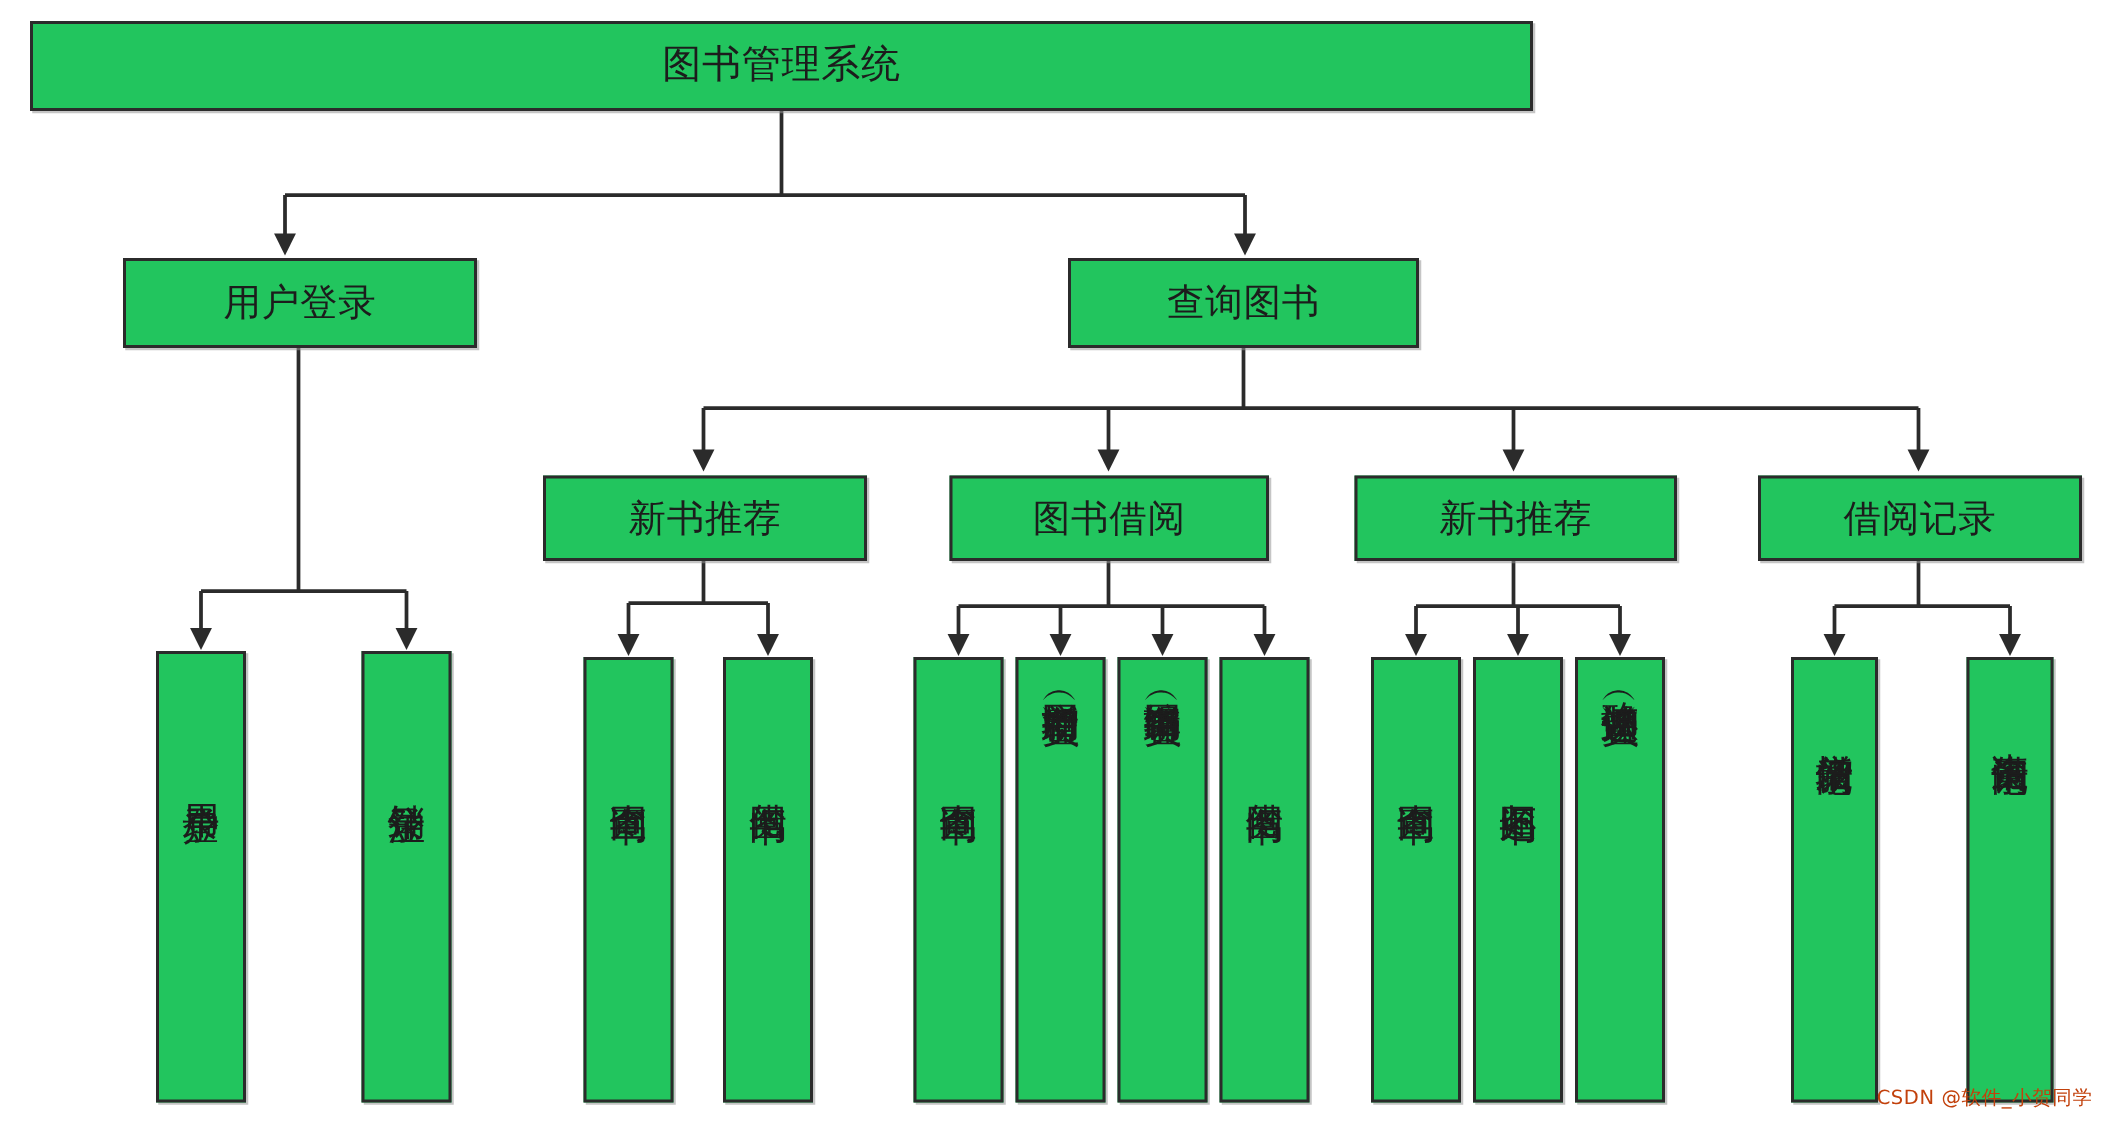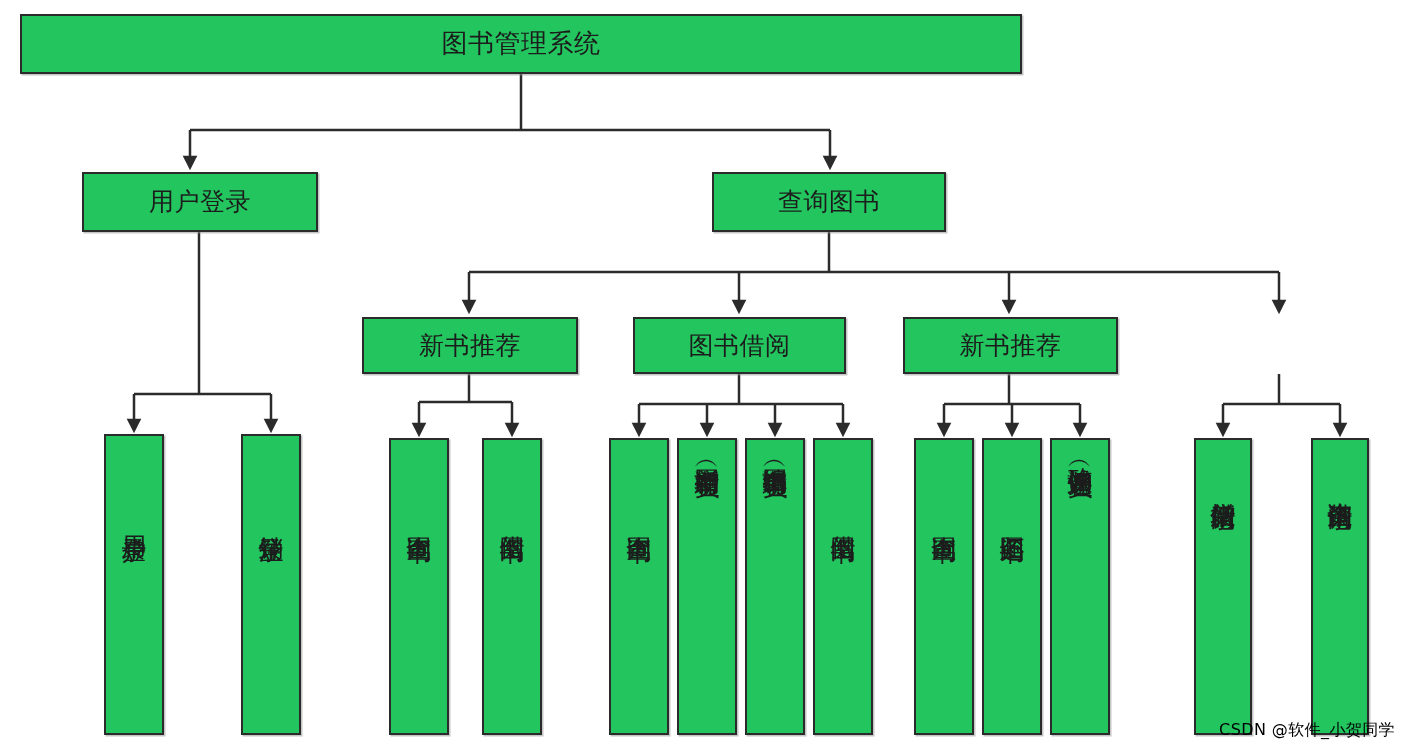--- a/index.html
+++ b/index.html
@@ -67,22 +67,22 @@
     white-space: nowrap;
     max-height: 280px;
   }
   .node.v.tall .label {
     max-height: 288px;
   }
   #watermark {
     position: absolute;
     right: 10px;
     bottom: 6px;
-    font-size: 16px;
-    color: #000000;
+    font-size: 13px;
+    color: #c2410c;
     white-space: nowrap;
     letter-spacing: 0.4px;
   }
 </style>
 </head>
 <body>
 
 <div id="diagram-root">
 
   <svg id="edges-layer" viewBox="0 0 1405 747" width="1405" height="747" xmlns="http://www.w3.org/2000/svg">
@@ -148,20 +148,23 @@
 
   <div class="node h" style="left:362px; top:317px; width:216px; height:57px;">
     <span class="label">新书推荐</span>
   </div>
   <div class="node h" style="left:633px; top:317px; width:213px; height:57px;justify-content:center;">
     <span class="label">图书借阅</span>
   </div>
   <div class="node h" style="left:903px; top:317px; width:215px; height:57px;">
     <span class="label">新书推荐</span>
   </div>
+  <div class="node h" style="left:1172px; top:317px; width:216px; height:57px;">
+    <span class="label">借阅记录</span>
+  </div>
 
   <div class="node v" style="left:104px; top:434px; width:60px; height:301px; padding-top:80px;">
     <span class="label">用户登录</span>
   </div>
   <div class="node v" style="left:241px; top:434px; width:60px; height:301px; padding-top:80px;">
     <span class="label">注销登录</span>
   </div>
 
   <div class="node v" style="left:389px; top:438px; width:60px; height:297px; padding-top:76px;">
     <span class="label">查询图书</span>

